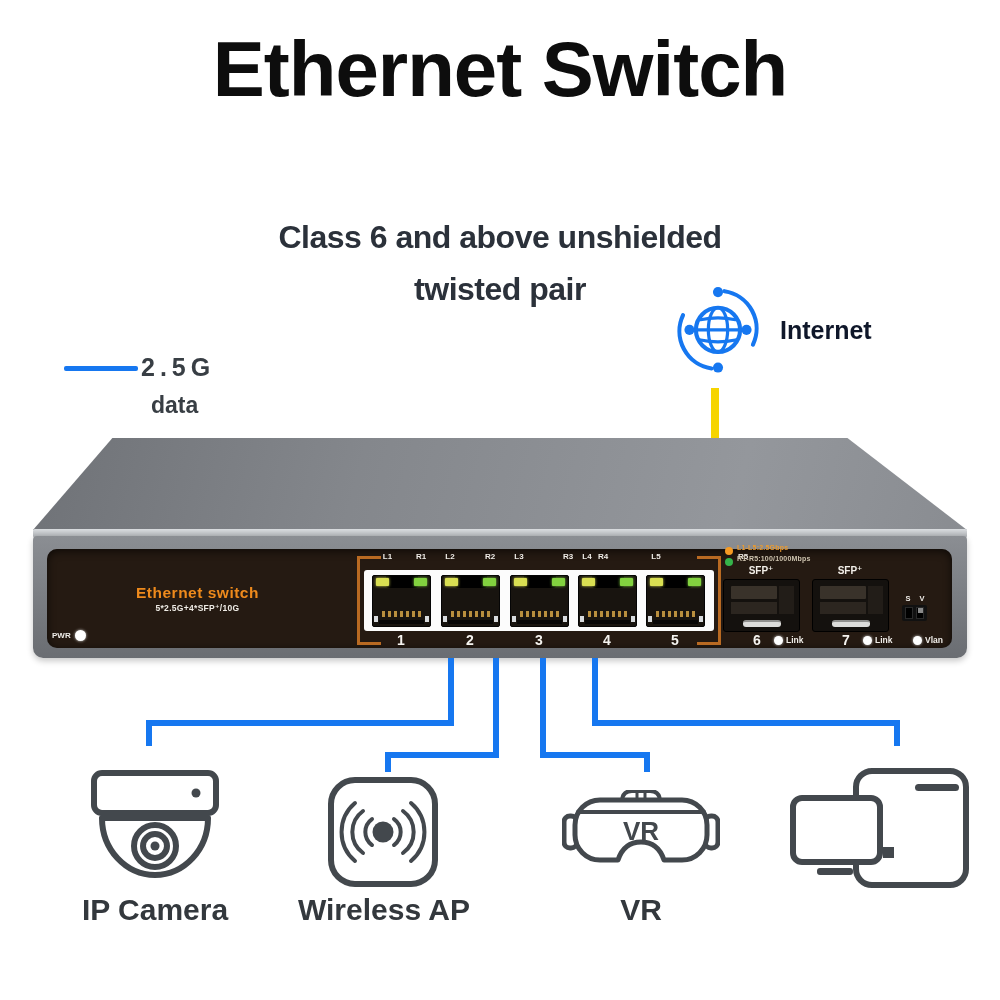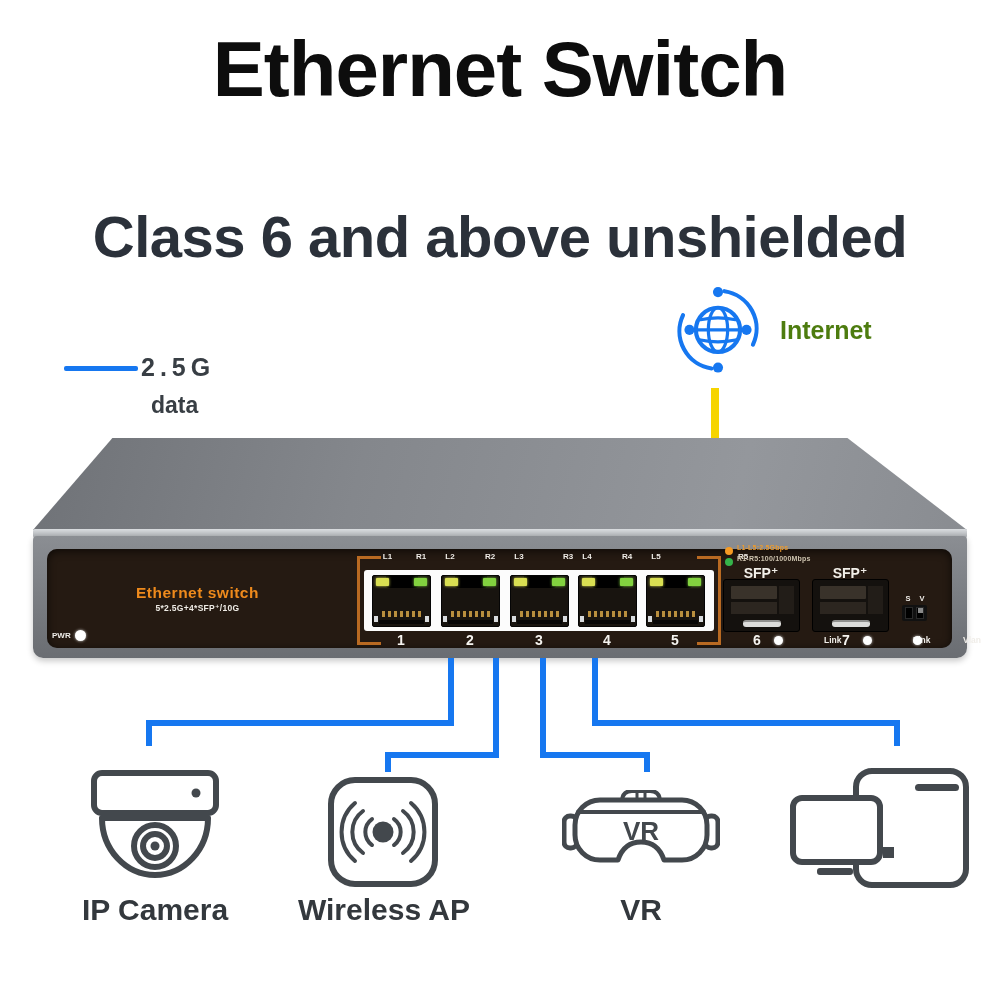--- a/index.html
+++ b/index.html
@@ -8,24 +8,24 @@
     font-family:"Liberation Sans","DejaVu Sans",sans-serif;
   }
   .abs{position:absolute;}
   
   .title{
     left:0;top:27px;width:1000px;text-align:center;
     font-size:78px;font-weight:700;color:#0d0d0d;letter-spacing:-1px;line-height:85px;
   }
   .subtitle{
     left:0;top:211px;width:1000px;text-align:center;
-    font-size:58px;font-weight:700;color:#2b313a;line-height:52px;letter-spacing:-.5px;
+    font-size:32px;font-weight:700;color:#2b313a;line-height:52px;letter-spacing:-.5px;
   }
   
-  .internet-label{left:780px;top:316px;font-size:25px;font-weight:700;color:#4d7c0f;}
+  .internet-label{left:780px;top:316px;font-size:25px;font-weight:700;color:#0f172a;}
   .uplink-cable{left:711px;top:388px;width:8px;height:54px;background:#f6d400;}
   
   .speed-line{left:64px;top:366px;width:74px;height:5px;background:#1677f0;border-radius:2px;}
   .speed-text{left:141px;top:353px;font-size:25px;font-weight:700;color:#383e44;letter-spacing:5px;}
   .data-text{left:151px;top:392px;font-size:23px;font-weight:700;color:#383e44;}
   
   .chassis-top{
     left:33px;top:438px;width:934px;height:92px;
     background:linear-gradient(105deg,#6f7277 0%,#84878c 35%,#94979c 75%,#898c91 100%);
     clip-path:polygon(8.5% 0,87.2% 0,100% 100%,0 100%);
@@ -57,48 +57,49 @@
   .rj45 .notch-r{position:absolute;bottom:4px;right:1px;width:4px;height:6px;background:#d8dbde;}
   .port-lab{position:absolute;top:552px;transform:translateX(-50%);font-size:8px;font-weight:700;color:#efece7;}
   .port-num{position:absolute;top:632px;transform:translateX(-50%);font-size:14px;font-weight:700;color:#f5f3ef;}
   .bracket{position:absolute;top:556px;width:24px;height:89px;box-sizing:border-box;}
   .bracket.lft{left:357px;border-left:3px solid #b96a22;border-top:3px solid #b96a22;border-bottom:3px solid #b96a22;}
   .bracket.rgt{left:697px;border-right:3px solid #b96a22;border-top:3px solid #b96a22;border-bottom:3px solid #b96a22;}
   
   .legend-dot{position:absolute;left:725px;width:8px;height:8px;border-radius:50%;}
   .legend-text{position:absolute;left:737px;font-size:7px;font-weight:700;letter-spacing:.2px;}
   
-  .sfp-label{position:absolute;top:565px;transform:translateX(-50%);font-size:14px;font-weight:700;color:#f2efe9;}
+  .sfp-label{position:absolute;top:565px;transform:translateX(-50%);font-size:10px;font-weight:700;color:#f2efe9;}
   .sfp-cage{position:absolute;top:579px;width:77px;height:53px;background:#14110e;border-radius:3px;border:1px solid #000;box-sizing:border-box;}
   .sfp-cage .s1{position:absolute;top:6px;left:7px;width:46px;height:13px;background:#39322a;border-radius:1px;}
   .sfp-cage .s2{position:absolute;top:22px;left:7px;width:46px;height:12px;background:#2c2620;}
   .sfp-cage .s3{position:absolute;top:6px;right:5px;width:15px;height:28px;background:#221d18;}
   .sfp-cage .latch{position:absolute;bottom:4px;left:50%;margin-left:-19px;width:38px;height:7px;background:#dcdcda;border-radius:3px;border-top:2px solid #8f8f8d;box-sizing:border-box;}
   .sfp-num{position:absolute;top:632px;transform:translateX(-50%);font-size:14px;font-weight:700;color:#f5f3ef;}
-  .link-text{position:absolute;top:635px;font-size:8.5px;font-weight:700;color:#f0ede8;margin-left:38px;}
+  .link-text{position:absolute;top:635px;font-size:8.5px;font-weight:700;color:#f0ede8;}
   .sv-label{position:absolute;top:594px;transform:translateX(-50%);font-size:7.5px;font-weight:700;color:#efece7;}
   .dip{left:902px;top:605px;width:25px;height:16px;background:#111;border-radius:2px;}
   .dip .slot{position:absolute;top:2px;width:8px;height:12px;background:#000;border:1px solid #2a2a2a;box-sizing:border-box;}
   .dip .nub{position:absolute;top:3px;left:16px;width:5px;height:5px;background:#8a8a8a;}
   
   .cable{position:absolute;background:#1677f0;}
   
   .dev-label{position:absolute;top:893px;transform:translateX(-50%);font-size:30px;font-weight:700;color:#33383d;}
   svg{display:block;}
 </style>
 </head>
 <body>
 
 <div id="canvas">
 
   <div class="abs title">
     <div>Ethernet Switch</div>
   </div>
   <div class="abs subtitle">
     <div>Class 6 and above unshielded</div>
+    <div>twisted pair</div>
   </div>
 
   <svg class="abs" style="left:672px;top:279px;" width="92" height="98" viewBox="0 0 100 100">
     <g stroke="#1677f0" fill="none" stroke-linecap="round">
       <circle cx="50" cy="52" r="24" stroke-width="4.5"></circle>
       <ellipse cx="50" cy="52" rx="10.5" ry="24" stroke-width="3.5"></ellipse>
       <path d="M31,41 Q50,37 69,41" stroke-width="3.5"></path>
       <path d="M31,63 Q50,67 69,63" stroke-width="3.5"></path>
       <line x1="20" y1="52" x2="80" y2="52" stroke-width="3.5"></line>
       <path d="M57,10 A41,41 0 0 1 88,68" stroke-width="4.5"></path>
@@ -131,21 +132,21 @@
   <div class="bracket lft"></div>
   <div class="bracket rgt"></div>
 
   <span class="port-lab" style="left:381px;padding-left:13px;">L1</span>
   <span class="port-lab" style="left:421px;">R1</span>
   <span class="port-lab" style="left:450px;">L2</span>
   <span class="port-lab" style="left:490px;">R2</span>
   <span class="port-lab" style="left:519px;">L3</span>
   <span class="port-lab" style="left:559px;margin-left:9px;">R3</span>
   <span class="port-lab" style="left:587px;">L4</span>
-  <span class="port-lab" style="left:627px;">R4</span>
+  <span class="port-lab" style="left:603px;">R4</span>
   <span class="port-lab" style="left:656px;">L5</span>
   <span class="port-lab" style="left:695px;margin-left:48px;">R5</span>
 
   <div class="abs port-panel"></div>
   <div class="rj45" style="left:372px;">
     <div class="tab"></div>
       <div class="led l"></div>
       <div class="led r"></div>
       <div class="pins"></div>
       <div class="base"></div>

